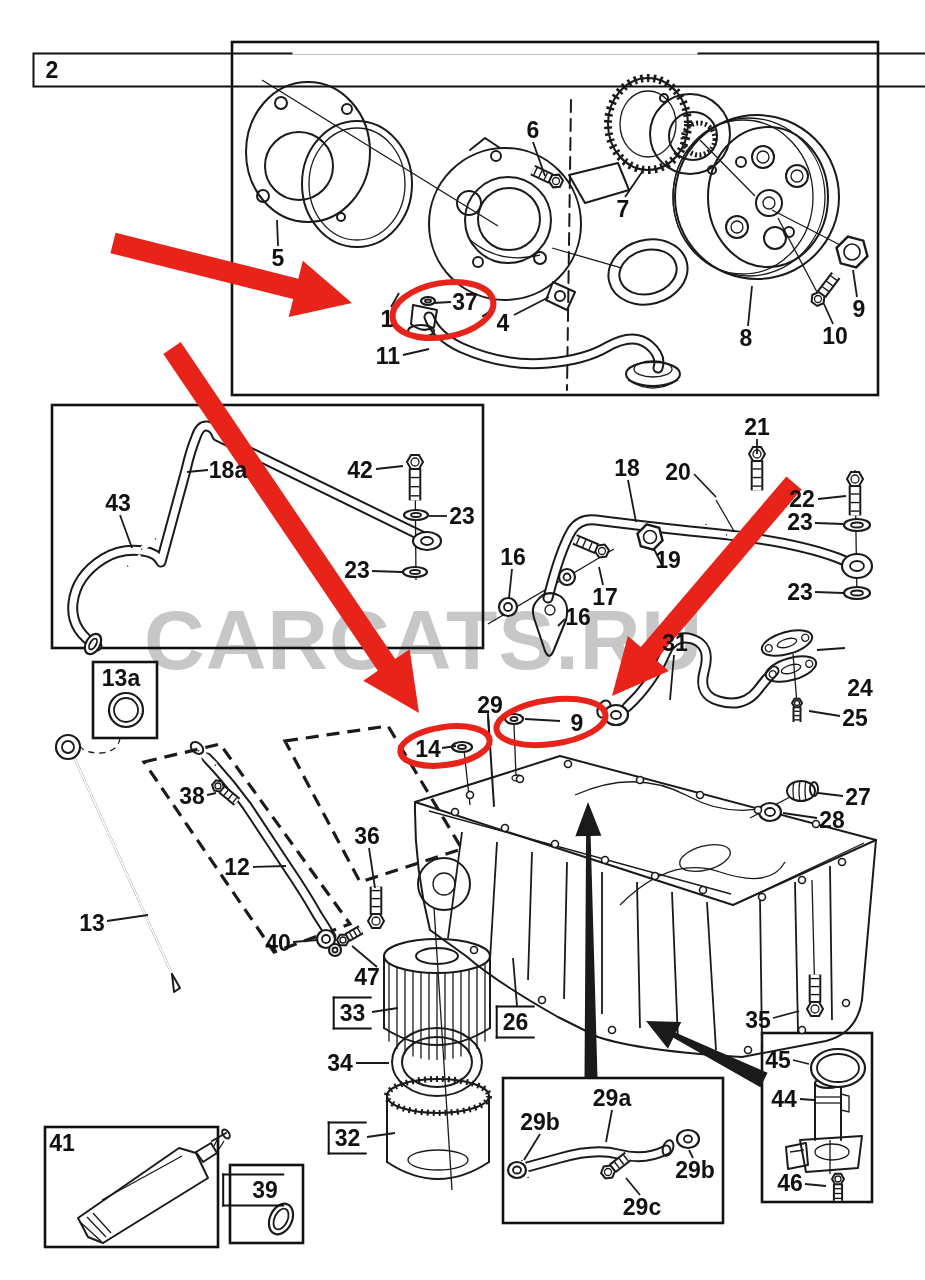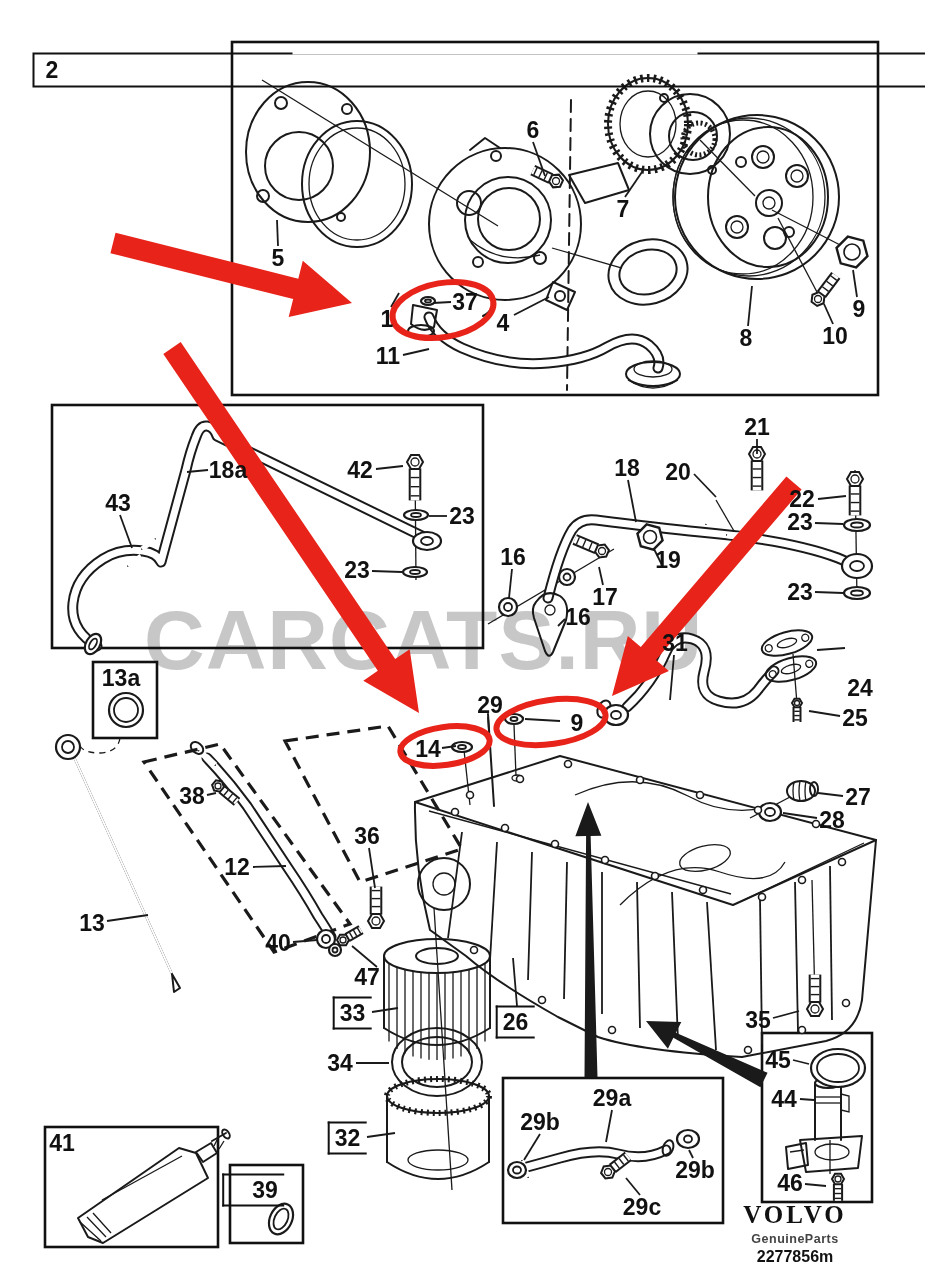--- a/index.html
+++ b/index.html
@@ -539,18 +539,13 @@
       <div class="callout" style="left: 784px; top: 1099px;">44</div>
       <div class="callout" style="left: 790px; top: 1183px;">46</div>
       <div class="callout" style="left: 62px; top: 1143px;">41</div>
       <div class="callout cl-bracket" style="left: 253px; top: 1190px; padding-left: 28px;">39</div>
       <div class="callout" style="left: 612px; top: 1098px;">29a</div>
       <div class="callout" style="left: 540px; top: 1122px;">29b</div>
       <div class="callout" style="left: 695px; top: 1170px;">29b</div>
       <div class="callout" style="left: 642px; top: 1207px;">29c</div>
     </div>
 
-  <div id="footer">
-    <div id="brand">VOLVO</div>
-    <div id="tagline">GenuineParts</div>
-    <div id="partnum">2277856m</div>
-  </div>
 </div>
 
 </body></html>

